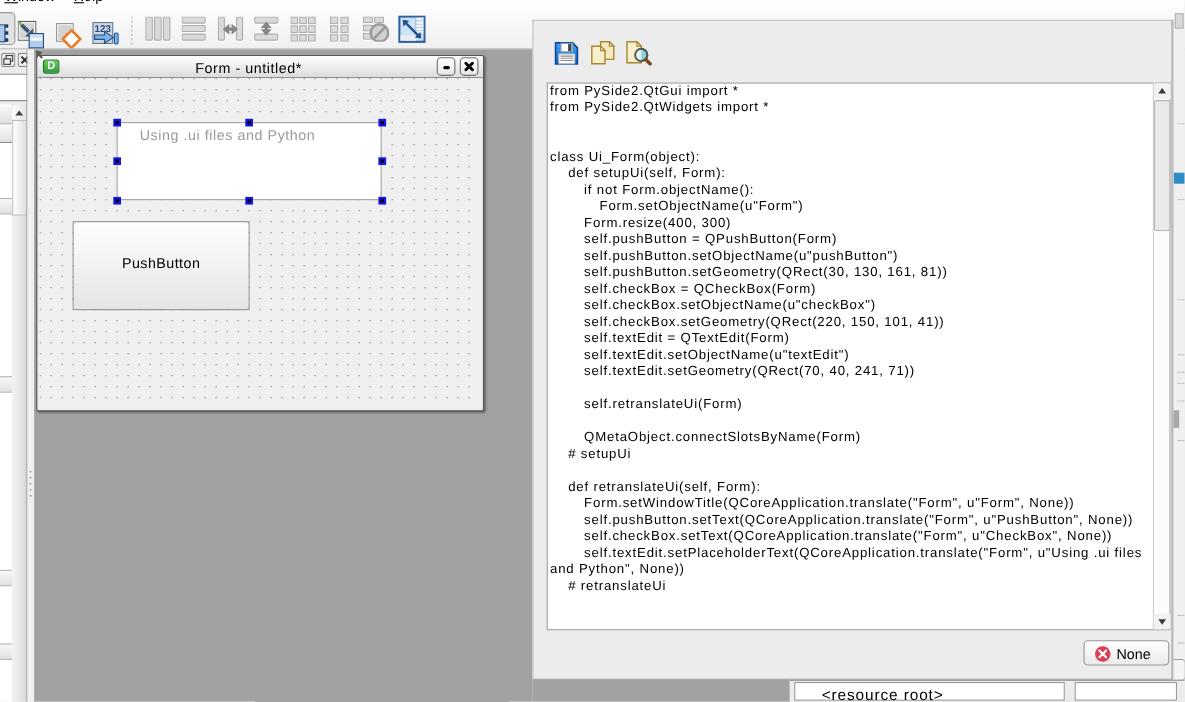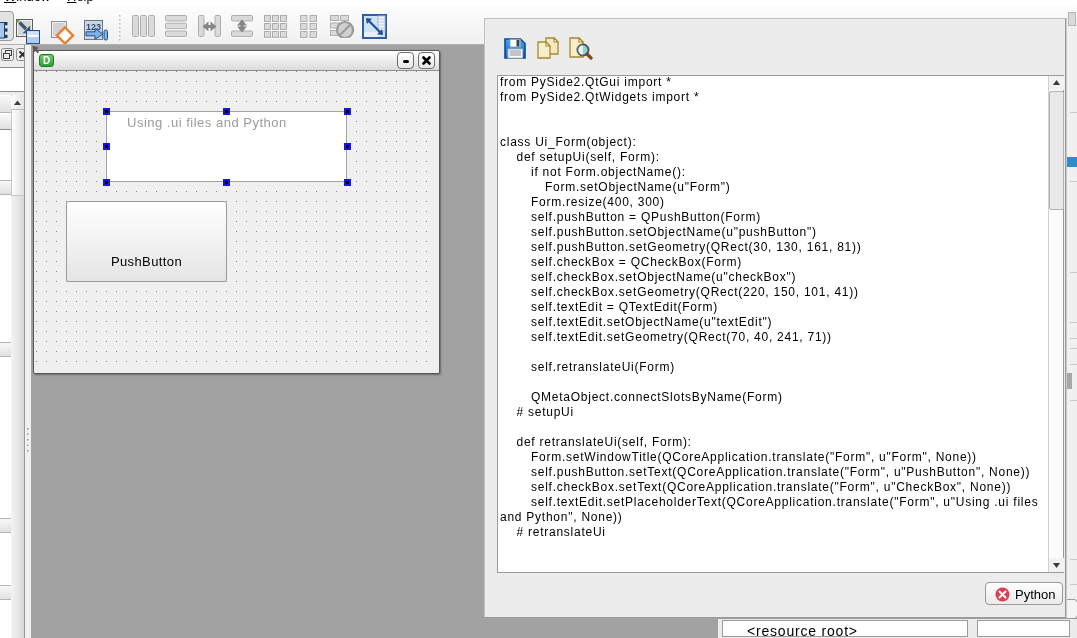--- a/index.html
+++ b/index.html
@@ -207,20 +207,21 @@
 
 <svg class="abs" style="left:32px;top:46px;z-index:50;" width="9" height="9" viewBox="0 0 12 12">
   <polygon points="1,0 8.5,2.5 5.5,4 9,8 7.5,9.5 4,5.5 2.5,8.5" fill="#5a5a5a" stroke="#3a3a3a" stroke-width="0.5"></polygon>
 </svg>
 
 <div id="formwin" class="abs" style="left:33px;top:50px;width:407px;height:324px;background:#efefef;border:1px solid #565656;border-radius:2px;box-shadow:1px 1px 2px rgba(0,0,0,0.35);">
 
   <div class="abs" style="left:0;top:0;width:405px;height:20px;background:linear-gradient(#ffffff,#dcdcdc);border-bottom:1px solid #8e8e8e;border-radius:2px 2px 0 0;">
 
     <div class="abs" style="left:5px;top:3px;width:15px;height:13px;background:linear-gradient(#6ecb5c,#2f9e3f);border:1px solid #1d7a2c;border-radius:3px;color:#fff;font-weight:bold;font-size:10px;text-align:center;line-height:11px;">D</div>
+    <div class="abs" style="left:21px;top:3px;width:342px;height:16px;text-align:center;font-size:13px;color:#000;letter-spacing:0.5px;">Form - untitled*</div>
 
     <div class="abs" style="left:363px;top:1px;width:17px;height:17px;background:linear-gradient(#ffffff,#e6e6e6);border:1px solid #6e6e6e;border-radius:4px;">
       <div class="abs" style="left:5px;top:7px;width:6px;height:3px;background:#000;border-radius:2px;"></div>
     </div>
 
     <div class="abs" style="left:384px;top:1px;width:17px;height:17px;background:linear-gradient(#ffffff,#e6e6e6);border:1px solid #6e6e6e;border-radius:4px;">
       <svg width="15" height="15" viewBox="0 0 15 15">
           <path d="M4.5 4.5 L10.5 10.5 M10.5 4.5 L4.5 10.5" stroke="#000" stroke-width="2.6" stroke-linecap="round"></path>
         </svg>
     </div>
@@ -228,21 +229,21 @@
 
   <div id="formgrid" class="abs" style="left:2px;top:20px;width:400px;height:300px;"><svg width="400" height="300">
         <path d="M0 0h1v1h-1zM10 0h1v1h-1zM20 0h1v1h-1zM30 0h1v1h-1zM40 0h1v1h-1zM50 0h1v1h-1zM60 0h1v1h-1zM70 0h1v1h-1zM80 0h1v1h-1zM90 0h1v1h-1zM100 0h1v1h-1zM110 0h1v1h-1zM120 0h1v1h-1zM130 0h1v1h-1zM140 0h1v1h-1zM150 0h1v1h-1zM160 0h1v1h-1zM170 0h1v1h-1zM180 0h1v1h-1zM190 0h1v1h-1zM200 0h1v1h-1zM210 0h1v1h-1zM220 0h1v1h-1zM230 0h1v1h-1zM240 0h1v1h-1zM250 0h1v1h-1zM260 0h1v1h-1zM270 0h1v1h-1zM280 0h1v1h-1zM290 0h1v1h-1zM300 0h1v1h-1zM310 0h1v1h-1zM320 0h1v1h-1zM330 0h1v1h-1zM340 0h1v1h-1zM350 0h1v1h-1zM360 0h1v1h-1zM370 0h1v1h-1zM380 0h1v1h-1zM390 0h1v1h-1zM0 10h1v1h-1zM10 10h1v1h-1zM20 10h1v1h-1zM30 10h1v1h-1zM40 10h1v1h-1zM50 10h1v1h-1zM60 10h1v1h-1zM70 10h1v1h-1zM80 10h1v1h-1zM90 10h1v1h-1zM100 10h1v1h-1zM110 10h1v1h-1zM120 10h1v1h-1zM130 10h1v1h-1zM140 10h1v1h-1zM150 10h1v1h-1zM160 10h1v1h-1zM170 10h1v1h-1zM180 10h1v1h-1zM190 10h1v1h-1zM200 10h1v1h-1zM210 10h1v1h-1zM220 10h1v1h-1zM230 10h1v1h-1zM240 10h1v1h-1zM250 10h1v1h-1zM260 10h1v1h-1zM270 10h1v1h-1zM280 10h1v1h-1zM290 10h1v1h-1zM300 10h1v1h-1zM310 10h1v1h-1zM320 10h1v1h-1zM330 10h1v1h-1zM340 10h1v1h-1zM350 10h1v1h-1zM360 10h1v1h-1zM370 10h1v1h-1zM380 10h1v1h-1zM390 10h1v1h-1zM0 20h1v1h-1zM10 20h1v1h-1zM20 20h1v1h-1zM30 20h1v1h-1zM40 20h1v1h-1zM50 20h1v1h-1zM60 20h1v1h-1zM70 20h1v1h-1zM80 20h1v1h-1zM90 20h1v1h-1zM100 20h1v1h-1zM110 20h1v1h-1zM120 20h1v1h-1zM130 20h1v1h-1zM140 20h1v1h-1zM150 20h1v1h-1zM160 20h1v1h-1zM170 20h1v1h-1zM180 20h1v1h-1zM190 20h1v1h-1zM200 20h1v1h-1zM210 20h1v1h-1zM220 20h1v1h-1zM230 20h1v1h-1zM240 20h1v1h-1zM250 20h1v1h-1zM260 20h1v1h-1zM270 20h1v1h-1zM280 20h1v1h-1zM290 20h1v1h-1zM300 20h1v1h-1zM310 20h1v1h-1zM320 20h1v1h-1zM330 20h1v1h-1zM340 20h1v1h-1zM350 20h1v1h-1zM360 20h1v1h-1zM370 20h1v1h-1zM380 20h1v1h-1zM390 20h1v1h-1zM0 30h1v1h-1zM10 30h1v1h-1zM20 30h1v1h-1zM30 30h1v1h-1zM40 30h1v1h-1zM50 30h1v1h-1zM60 30h1v1h-1zM70 30h1v1h-1zM80 30h1v1h-1zM90 30h1v1h-1zM100 30h1v1h-1zM110 30h1v1h-1zM120 30h1v1h-1zM130 30h1v1h-1zM140 30h1v1h-1zM150 30h1v1h-1zM160 30h1v1h-1zM170 30h1v1h-1zM180 30h1v1h-1zM190 30h1v1h-1zM200 30h1v1h-1zM210 30h1v1h-1zM220 30h1v1h-1zM230 30h1v1h-1zM240 30h1v1h-1zM250 30h1v1h-1zM260 30h1v1h-1zM270 30h1v1h-1zM280 30h1v1h-1zM290 30h1v1h-1zM300 30h1v1h-1zM310 30h1v1h-1zM320 30h1v1h-1zM330 30h1v1h-1zM340 30h1v1h-1zM350 30h1v1h-1zM360 30h1v1h-1zM370 30h1v1h-1zM380 30h1v1h-1zM390 30h1v1h-1zM0 40h1v1h-1zM10 40h1v1h-1zM20 40h1v1h-1zM30 40h1v1h-1zM40 40h1v1h-1zM50 40h1v1h-1zM60 40h1v1h-1zM70 40h1v1h-1zM80 40h1v1h-1zM90 40h1v1h-1zM100 40h1v1h-1zM110 40h1v1h-1zM120 40h1v1h-1zM130 40h1v1h-1zM140 40h1v1h-1zM150 40h1v1h-1zM160 40h1v1h-1zM170 40h1v1h-1zM180 40h1v1h-1zM190 40h1v1h-1zM200 40h1v1h-1zM210 40h1v1h-1zM220 40h1v1h-1zM230 40h1v1h-1zM240 40h1v1h-1zM250 40h1v1h-1zM260 40h1v1h-1zM270 40h1v1h-1zM280 40h1v1h-1zM290 40h1v1h-1zM300 40h1v1h-1zM310 40h1v1h-1zM320 40h1v1h-1zM330 40h1v1h-1zM340 40h1v1h-1zM350 40h1v1h-1zM360 40h1v1h-1zM370 40h1v1h-1zM380 40h1v1h-1zM390 40h1v1h-1zM0 50h1v1h-1zM10 50h1v1h-1zM20 50h1v1h-1zM30 50h1v1h-1zM40 50h1v1h-1zM50 50h1v1h-1zM60 50h1v1h-1zM70 50h1v1h-1zM80 50h1v1h-1zM90 50h1v1h-1zM100 50h1v1h-1zM110 50h1v1h-1zM120 50h1v1h-1zM130 50h1v1h-1zM140 50h1v1h-1zM150 50h1v1h-1zM160 50h1v1h-1zM170 50h1v1h-1zM180 50h1v1h-1zM190 50h1v1h-1zM200 50h1v1h-1zM210 50h1v1h-1zM220 50h1v1h-1zM230 50h1v1h-1zM240 50h1v1h-1zM250 50h1v1h-1zM260 50h1v1h-1zM270 50h1v1h-1zM280 50h1v1h-1zM290 50h1v1h-1zM300 50h1v1h-1zM310 50h1v1h-1zM320 50h1v1h-1zM330 50h1v1h-1zM340 50h1v1h-1zM350 50h1v1h-1zM360 50h1v1h-1zM370 50h1v1h-1zM380 50h1v1h-1zM390 50h1v1h-1zM0 60h1v1h-1zM10 60h1v1h-1zM20 60h1v1h-1zM30 60h1v1h-1zM40 60h1v1h-1zM50 60h1v1h-1zM60 60h1v1h-1zM70 60h1v1h-1zM80 60h1v1h-1zM90 60h1v1h-1zM100 60h1v1h-1zM110 60h1v1h-1zM120 60h1v1h-1zM130 60h1v1h-1zM140 60h1v1h-1zM150 60h1v1h-1zM160 60h1v1h-1zM170 60h1v1h-1zM180 60h1v1h-1zM190 60h1v1h-1zM200 60h1v1h-1zM210 60h1v1h-1zM220 60h1v1h-1zM230 60h1v1h-1zM240 60h1v1h-1zM250 60h1v1h-1zM260 60h1v1h-1zM270 60h1v1h-1zM280 60h1v1h-1zM290 60h1v1h-1zM300 60h1v1h-1zM310 60h1v1h-1zM320 60h1v1h-1zM330 60h1v1h-1zM340 60h1v1h-1zM350 60h1v1h-1zM360 60h1v1h-1zM370 60h1v1h-1zM380 60h1v1h-1zM390 60h1v1h-1zM0 70h1v1h-1zM10 70h1v1h-1zM20 70h1v1h-1zM30 70h1v1h-1zM40 70h1v1h-1zM50 70h1v1h-1zM60 70h1v1h-1zM70 70h1v1h-1zM80 70h1v1h-1zM90 70h1v1h-1zM100 70h1v1h-1zM110 70h1v1h-1zM120 70h1v1h-1zM130 70h1v1h-1zM140 70h1v1h-1zM150 70h1v1h-1zM160 70h1v1h-1zM170 70h1v1h-1zM180 70h1v1h-1zM190 70h1v1h-1zM200 70h1v1h-1zM210 70h1v1h-1zM220 70h1v1h-1zM230 70h1v1h-1zM240 70h1v1h-1zM250 70h1v1h-1zM260 70h1v1h-1zM270 70h1v1h-1zM280 70h1v1h-1zM290 70h1v1h-1zM300 70h1v1h-1zM310 70h1v1h-1zM320 70h1v1h-1zM330 70h1v1h-1zM340 70h1v1h-1zM350 70h1v1h-1zM360 70h1v1h-1zM370 70h1v1h-1zM380 70h1v1h-1zM390 70h1v1h-1zM0 80h1v1h-1zM10 80h1v1h-1zM20 80h1v1h-1zM30 80h1v1h-1zM40 80h1v1h-1zM50 80h1v1h-1zM60 80h1v1h-1zM70 80h1v1h-1zM80 80h1v1h-1zM90 80h1v1h-1zM100 80h1v1h-1zM110 80h1v1h-1zM120 80h1v1h-1zM130 80h1v1h-1zM140 80h1v1h-1zM150 80h1v1h-1zM160 80h1v1h-1zM170 80h1v1h-1zM180 80h1v1h-1zM190 80h1v1h-1zM200 80h1v1h-1zM210 80h1v1h-1zM220 80h1v1h-1zM230 80h1v1h-1zM240 80h1v1h-1zM250 80h1v1h-1zM260 80h1v1h-1zM270 80h1v1h-1zM280 80h1v1h-1zM290 80h1v1h-1zM300 80h1v1h-1zM310 80h1v1h-1zM320 80h1v1h-1zM330 80h1v1h-1zM340 80h1v1h-1zM350 80h1v1h-1zM360 80h1v1h-1zM370 80h1v1h-1zM380 80h1v1h-1zM390 80h1v1h-1zM0 90h1v1h-1zM10 90h1v1h-1zM20 90h1v1h-1zM30 90h1v1h-1zM40 90h1v1h-1zM50 90h1v1h-1zM60 90h1v1h-1zM70 90h1v1h-1zM80 90h1v1h-1zM90 90h1v1h-1zM100 90h1v1h-1zM110 90h1v1h-1zM120 90h1v1h-1zM130 90h1v1h-1zM140 90h1v1h-1zM150 90h1v1h-1zM160 90h1v1h-1zM170 90h1v1h-1zM180 90h1v1h-1zM190 90h1v1h-1zM200 90h1v1h-1zM210 90h1v1h-1zM220 90h1v1h-1zM230 90h1v1h-1zM240 90h1v1h-1zM250 90h1v1h-1zM260 90h1v1h-1zM270 90h1v1h-1zM280 90h1v1h-1zM290 90h1v1h-1zM300 90h1v1h-1zM310 90h1v1h-1zM320 90h1v1h-1zM330 90h1v1h-1zM340 90h1v1h-1zM350 90h1v1h-1zM360 90h1v1h-1zM370 90h1v1h-1zM380 90h1v1h-1zM390 90h1v1h-1zM0 100h1v1h-1zM10 100h1v1h-1zM20 100h1v1h-1zM30 100h1v1h-1zM40 100h1v1h-1zM50 100h1v1h-1zM60 100h1v1h-1zM70 100h1v1h-1zM80 100h1v1h-1zM90 100h1v1h-1zM100 100h1v1h-1zM110 100h1v1h-1zM120 100h1v1h-1zM130 100h1v1h-1zM140 100h1v1h-1zM150 100h1v1h-1zM160 100h1v1h-1zM170 100h1v1h-1zM180 100h1v1h-1zM190 100h1v1h-1zM200 100h1v1h-1zM210 100h1v1h-1zM220 100h1v1h-1zM230 100h1v1h-1zM240 100h1v1h-1zM250 100h1v1h-1zM260 100h1v1h-1zM270 100h1v1h-1zM280 100h1v1h-1zM290 100h1v1h-1zM300 100h1v1h-1zM310 100h1v1h-1zM320 100h1v1h-1zM330 100h1v1h-1zM340 100h1v1h-1zM350 100h1v1h-1zM360 100h1v1h-1zM370 100h1v1h-1zM380 100h1v1h-1zM390 100h1v1h-1zM0 110h1v1h-1zM10 110h1v1h-1zM20 110h1v1h-1zM30 110h1v1h-1zM40 110h1v1h-1zM50 110h1v1h-1zM60 110h1v1h-1zM70 110h1v1h-1zM80 110h1v1h-1zM90 110h1v1h-1zM100 110h1v1h-1zM110 110h1v1h-1zM120 110h1v1h-1zM130 110h1v1h-1zM140 110h1v1h-1zM150 110h1v1h-1zM160 110h1v1h-1zM170 110h1v1h-1zM180 110h1v1h-1zM190 110h1v1h-1zM200 110h1v1h-1zM210 110h1v1h-1zM220 110h1v1h-1zM230 110h1v1h-1zM240 110h1v1h-1zM250 110h1v1h-1zM260 110h1v1h-1zM270 110h1v1h-1zM280 110h1v1h-1zM290 110h1v1h-1zM300 110h1v1h-1zM310 110h1v1h-1zM320 110h1v1h-1zM330 110h1v1h-1zM340 110h1v1h-1zM350 110h1v1h-1zM360 110h1v1h-1zM370 110h1v1h-1zM380 110h1v1h-1zM390 110h1v1h-1zM0 120h1v1h-1zM10 120h1v1h-1zM20 120h1v1h-1zM30 120h1v1h-1zM40 120h1v1h-1zM50 120h1v1h-1zM60 120h1v1h-1zM70 120h1v1h-1zM80 120h1v1h-1zM90 120h1v1h-1zM100 120h1v1h-1zM110 120h1v1h-1zM120 120h1v1h-1zM130 120h1v1h-1zM140 120h1v1h-1zM150 120h1v1h-1zM160 120h1v1h-1zM170 120h1v1h-1zM180 120h1v1h-1zM190 120h1v1h-1zM200 120h1v1h-1zM210 120h1v1h-1zM220 120h1v1h-1zM230 120h1v1h-1zM240 120h1v1h-1zM250 120h1v1h-1zM260 120h1v1h-1zM270 120h1v1h-1zM280 120h1v1h-1zM290 120h1v1h-1zM300 120h1v1h-1zM310 120h1v1h-1zM320 120h1v1h-1zM330 120h1v1h-1zM340 120h1v1h-1zM350 120h1v1h-1zM360 120h1v1h-1zM370 120h1v1h-1zM380 120h1v1h-1zM390 120h1v1h-1zM0 130h1v1h-1zM10 130h1v1h-1zM20 130h1v1h-1zM30 130h1v1h-1zM40 130h1v1h-1zM50 130h1v1h-1zM60 130h1v1h-1zM70 130h1v1h-1zM80 130h1v1h-1zM90 130h1v1h-1zM100 130h1v1h-1zM110 130h1v1h-1zM120 130h1v1h-1zM130 130h1v1h-1zM140 130h1v1h-1zM150 130h1v1h-1zM160 130h1v1h-1zM170 130h1v1h-1zM180 130h1v1h-1zM190 130h1v1h-1zM200 130h1v1h-1zM210 130h1v1h-1zM220 130h1v1h-1zM230 130h1v1h-1zM240 130h1v1h-1zM250 130h1v1h-1zM260 130h1v1h-1zM270 130h1v1h-1zM280 130h1v1h-1zM290 130h1v1h-1zM300 130h1v1h-1zM310 130h1v1h-1zM320 130h1v1h-1zM330 130h1v1h-1zM340 130h1v1h-1zM350 130h1v1h-1zM360 130h1v1h-1zM370 130h1v1h-1zM380 130h1v1h-1zM390 130h1v1h-1zM0 140h1v1h-1zM10 140h1v1h-1zM20 140h1v1h-1zM30 140h1v1h-1zM40 140h1v1h-1zM50 140h1v1h-1zM60 140h1v1h-1zM70 140h1v1h-1zM80 140h1v1h-1zM90 140h1v1h-1zM100 140h1v1h-1zM110 140h1v1h-1zM120 140h1v1h-1zM130 140h1v1h-1zM140 140h1v1h-1zM150 140h1v1h-1zM160 140h1v1h-1zM170 140h1v1h-1zM180 140h1v1h-1zM190 140h1v1h-1zM200 140h1v1h-1zM210 140h1v1h-1zM220 140h1v1h-1zM230 140h1v1h-1zM240 140h1v1h-1zM250 140h1v1h-1zM260 140h1v1h-1zM270 140h1v1h-1zM280 140h1v1h-1zM290 140h1v1h-1zM300 140h1v1h-1zM310 140h1v1h-1zM320 140h1v1h-1zM330 140h1v1h-1zM340 140h1v1h-1zM350 140h1v1h-1zM360 140h1v1h-1zM370 140h1v1h-1zM380 140h1v1h-1zM390 140h1v1h-1zM0 150h1v1h-1zM10 150h1v1h-1zM20 150h1v1h-1zM30 150h1v1h-1zM40 150h1v1h-1zM50 150h1v1h-1zM60 150h1v1h-1zM70 150h1v1h-1zM80 150h1v1h-1zM90 150h1v1h-1zM100 150h1v1h-1zM110 150h1v1h-1zM120 150h1v1h-1zM130 150h1v1h-1zM140 150h1v1h-1zM150 150h1v1h-1zM160 150h1v1h-1zM170 150h1v1h-1zM180 150h1v1h-1zM190 150h1v1h-1zM200 150h1v1h-1zM210 150h1v1h-1zM220 150h1v1h-1zM230 150h1v1h-1zM240 150h1v1h-1zM250 150h1v1h-1zM260 150h1v1h-1zM270 150h1v1h-1zM280 150h1v1h-1zM290 150h1v1h-1zM300 150h1v1h-1zM310 150h1v1h-1zM320 150h1v1h-1zM330 150h1v1h-1zM340 150h1v1h-1zM350 150h1v1h-1zM360 150h1v1h-1zM370 150h1v1h-1zM380 150h1v1h-1zM390 150h1v1h-1zM0 160h1v1h-1zM10 160h1v1h-1zM20 160h1v1h-1zM30 160h1v1h-1zM40 160h1v1h-1zM50 160h1v1h-1zM60 160h1v1h-1zM70 160h1v1h-1zM80 160h1v1h-1zM90 160h1v1h-1zM100 160h1v1h-1zM110 160h1v1h-1zM120 160h1v1h-1zM130 160h1v1h-1zM140 160h1v1h-1zM150 160h1v1h-1zM160 160h1v1h-1zM170 160h1v1h-1zM180 160h1v1h-1zM190 160h1v1h-1zM200 160h1v1h-1zM210 160h1v1h-1zM220 160h1v1h-1zM230 160h1v1h-1zM240 160h1v1h-1zM250 160h1v1h-1zM260 160h1v1h-1zM270 160h1v1h-1zM280 160h1v1h-1zM290 160h1v1h-1zM300 160h1v1h-1zM310 160h1v1h-1zM320 160h1v1h-1zM330 160h1v1h-1zM340 160h1v1h-1zM350 160h1v1h-1zM360 160h1v1h-1zM370 160h1v1h-1zM380 160h1v1h-1zM390 160h1v1h-1zM0 170h1v1h-1zM10 170h1v1h-1zM20 170h1v1h-1zM30 170h1v1h-1zM40 170h1v1h-1zM50 170h1v1h-1zM60 170h1v1h-1zM70 170h1v1h-1zM80 170h1v1h-1zM90 170h1v1h-1zM100 170h1v1h-1zM110 170h1v1h-1zM120 170h1v1h-1zM130 170h1v1h-1zM140 170h1v1h-1zM150 170h1v1h-1zM160 170h1v1h-1zM170 170h1v1h-1zM180 170h1v1h-1zM190 170h1v1h-1zM200 170h1v1h-1zM210 170h1v1h-1zM220 170h1v1h-1zM230 170h1v1h-1zM240 170h1v1h-1zM250 170h1v1h-1zM260 170h1v1h-1zM270 170h1v1h-1zM280 170h1v1h-1zM290 170h1v1h-1zM300 170h1v1h-1zM310 170h1v1h-1zM320 170h1v1h-1zM330 170h1v1h-1zM340 170h1v1h-1zM350 170h1v1h-1zM360 170h1v1h-1zM370 170h1v1h-1zM380 170h1v1h-1zM390 170h1v1h-1zM0 180h1v1h-1zM10 180h1v1h-1zM20 180h1v1h-1zM30 180h1v1h-1zM40 180h1v1h-1zM50 180h1v1h-1zM60 180h1v1h-1zM70 180h1v1h-1zM80 180h1v1h-1zM90 180h1v1h-1zM100 180h1v1h-1zM110 180h1v1h-1zM120 180h1v1h-1zM130 180h1v1h-1zM140 180h1v1h-1zM150 180h1v1h-1zM160 180h1v1h-1zM170 180h1v1h-1zM180 180h1v1h-1zM190 180h1v1h-1zM200 180h1v1h-1zM210 180h1v1h-1zM220 180h1v1h-1zM230 180h1v1h-1zM240 180h1v1h-1zM250 180h1v1h-1zM260 180h1v1h-1zM270 180h1v1h-1zM280 180h1v1h-1zM290 180h1v1h-1zM300 180h1v1h-1zM310 180h1v1h-1zM320 180h1v1h-1zM330 180h1v1h-1zM340 180h1v1h-1zM350 180h1v1h-1zM360 180h1v1h-1zM370 180h1v1h-1zM380 180h1v1h-1zM390 180h1v1h-1zM0 190h1v1h-1zM10 190h1v1h-1zM20 190h1v1h-1zM30 190h1v1h-1zM40 190h1v1h-1zM50 190h1v1h-1zM60 190h1v1h-1zM70 190h1v1h-1zM80 190h1v1h-1zM90 190h1v1h-1zM100 190h1v1h-1zM110 190h1v1h-1zM120 190h1v1h-1zM130 190h1v1h-1zM140 190h1v1h-1zM150 190h1v1h-1zM160 190h1v1h-1zM170 190h1v1h-1zM180 190h1v1h-1zM190 190h1v1h-1zM200 190h1v1h-1zM210 190h1v1h-1zM220 190h1v1h-1zM230 190h1v1h-1zM240 190h1v1h-1zM250 190h1v1h-1zM260 190h1v1h-1zM270 190h1v1h-1zM280 190h1v1h-1zM290 190h1v1h-1zM300 190h1v1h-1zM310 190h1v1h-1zM320 190h1v1h-1zM330 190h1v1h-1zM340 190h1v1h-1zM350 190h1v1h-1zM360 190h1v1h-1zM370 190h1v1h-1zM380 190h1v1h-1zM390 190h1v1h-1zM0 200h1v1h-1zM10 200h1v1h-1zM20 200h1v1h-1zM30 200h1v1h-1zM40 200h1v1h-1zM50 200h1v1h-1zM60 200h1v1h-1zM70 200h1v1h-1zM80 200h1v1h-1zM90 200h1v1h-1zM100 200h1v1h-1zM110 200h1v1h-1zM120 200h1v1h-1zM130 200h1v1h-1zM140 200h1v1h-1zM150 200h1v1h-1zM160 200h1v1h-1zM170 200h1v1h-1zM180 200h1v1h-1zM190 200h1v1h-1zM200 200h1v1h-1zM210 200h1v1h-1zM220 200h1v1h-1zM230 200h1v1h-1zM240 200h1v1h-1zM250 200h1v1h-1zM260 200h1v1h-1zM270 200h1v1h-1zM280 200h1v1h-1zM290 200h1v1h-1zM300 200h1v1h-1zM310 200h1v1h-1zM320 200h1v1h-1zM330 200h1v1h-1zM340 200h1v1h-1zM350 200h1v1h-1zM360 200h1v1h-1zM370 200h1v1h-1zM380 200h1v1h-1zM390 200h1v1h-1zM0 210h1v1h-1zM10 210h1v1h-1zM20 210h1v1h-1zM30 210h1v1h-1zM40 210h1v1h-1zM50 210h1v1h-1zM60 210h1v1h-1zM70 210h1v1h-1zM80 210h1v1h-1zM90 210h1v1h-1zM100 210h1v1h-1zM110 210h1v1h-1zM120 210h1v1h-1zM130 210h1v1h-1zM140 210h1v1h-1zM150 210h1v1h-1zM160 210h1v1h-1zM170 210h1v1h-1zM180 210h1v1h-1zM190 210h1v1h-1zM200 210h1v1h-1zM210 210h1v1h-1zM220 210h1v1h-1zM230 210h1v1h-1zM240 210h1v1h-1zM250 210h1v1h-1zM260 210h1v1h-1zM270 210h1v1h-1zM280 210h1v1h-1zM290 210h1v1h-1zM300 210h1v1h-1zM310 210h1v1h-1zM320 210h1v1h-1zM330 210h1v1h-1zM340 210h1v1h-1zM350 210h1v1h-1zM360 210h1v1h-1zM370 210h1v1h-1zM380 210h1v1h-1zM390 210h1v1h-1zM0 220h1v1h-1zM10 220h1v1h-1zM20 220h1v1h-1zM30 220h1v1h-1zM40 220h1v1h-1zM50 220h1v1h-1zM60 220h1v1h-1zM70 220h1v1h-1zM80 220h1v1h-1zM90 220h1v1h-1zM100 220h1v1h-1zM110 220h1v1h-1zM120 220h1v1h-1zM130 220h1v1h-1zM140 220h1v1h-1zM150 220h1v1h-1zM160 220h1v1h-1zM170 220h1v1h-1zM180 220h1v1h-1zM190 220h1v1h-1zM200 220h1v1h-1zM210 220h1v1h-1zM220 220h1v1h-1zM230 220h1v1h-1zM240 220h1v1h-1zM250 220h1v1h-1zM260 220h1v1h-1zM270 220h1v1h-1zM280 220h1v1h-1zM290 220h1v1h-1zM300 220h1v1h-1zM310 220h1v1h-1zM320 220h1v1h-1zM330 220h1v1h-1zM340 220h1v1h-1zM350 220h1v1h-1zM360 220h1v1h-1zM370 220h1v1h-1zM380 220h1v1h-1zM390 220h1v1h-1zM0 230h1v1h-1zM10 230h1v1h-1zM20 230h1v1h-1zM30 230h1v1h-1zM40 230h1v1h-1zM50 230h1v1h-1zM60 230h1v1h-1zM70 230h1v1h-1zM80 230h1v1h-1zM90 230h1v1h-1zM100 230h1v1h-1zM110 230h1v1h-1zM120 230h1v1h-1zM130 230h1v1h-1zM140 230h1v1h-1zM150 230h1v1h-1zM160 230h1v1h-1zM170 230h1v1h-1zM180 230h1v1h-1zM190 230h1v1h-1zM200 230h1v1h-1zM210 230h1v1h-1zM220 230h1v1h-1zM230 230h1v1h-1zM240 230h1v1h-1zM250 230h1v1h-1zM260 230h1v1h-1zM270 230h1v1h-1zM280 230h1v1h-1zM290 230h1v1h-1zM300 230h1v1h-1zM310 230h1v1h-1zM320 230h1v1h-1zM330 230h1v1h-1zM340 230h1v1h-1zM350 230h1v1h-1zM360 230h1v1h-1zM370 230h1v1h-1zM380 230h1v1h-1zM390 230h1v1h-1zM0 240h1v1h-1zM10 240h1v1h-1zM20 240h1v1h-1zM30 240h1v1h-1zM40 240h1v1h-1zM50 240h1v1h-1zM60 240h1v1h-1zM70 240h1v1h-1zM80 240h1v1h-1zM90 240h1v1h-1zM100 240h1v1h-1zM110 240h1v1h-1zM120 240h1v1h-1zM130 240h1v1h-1zM140 240h1v1h-1zM150 240h1v1h-1zM160 240h1v1h-1zM170 240h1v1h-1zM180 240h1v1h-1zM190 240h1v1h-1zM200 240h1v1h-1zM210 240h1v1h-1zM220 240h1v1h-1zM230 240h1v1h-1zM240 240h1v1h-1zM250 240h1v1h-1zM260 240h1v1h-1zM270 240h1v1h-1zM280 240h1v1h-1zM290 240h1v1h-1zM300 240h1v1h-1zM310 240h1v1h-1zM320 240h1v1h-1zM330 240h1v1h-1zM340 240h1v1h-1zM350 240h1v1h-1zM360 240h1v1h-1zM370 240h1v1h-1zM380 240h1v1h-1zM390 240h1v1h-1zM0 250h1v1h-1zM10 250h1v1h-1zM20 250h1v1h-1zM30 250h1v1h-1zM40 250h1v1h-1zM50 250h1v1h-1zM60 250h1v1h-1zM70 250h1v1h-1zM80 250h1v1h-1zM90 250h1v1h-1zM100 250h1v1h-1zM110 250h1v1h-1zM120 250h1v1h-1zM130 250h1v1h-1zM140 250h1v1h-1zM150 250h1v1h-1zM160 250h1v1h-1zM170 250h1v1h-1zM180 250h1v1h-1zM190 250h1v1h-1zM200 250h1v1h-1zM210 250h1v1h-1zM220 250h1v1h-1zM230 250h1v1h-1zM240 250h1v1h-1zM250 250h1v1h-1zM260 250h1v1h-1zM270 250h1v1h-1zM280 250h1v1h-1zM290 250h1v1h-1zM300 250h1v1h-1zM310 250h1v1h-1zM320 250h1v1h-1zM330 250h1v1h-1zM340 250h1v1h-1zM350 250h1v1h-1zM360 250h1v1h-1zM370 250h1v1h-1zM380 250h1v1h-1zM390 250h1v1h-1zM0 260h1v1h-1zM10 260h1v1h-1zM20 260h1v1h-1zM30 260h1v1h-1zM40 260h1v1h-1zM50 260h1v1h-1zM60 260h1v1h-1zM70 260h1v1h-1zM80 260h1v1h-1zM90 260h1v1h-1zM100 260h1v1h-1zM110 260h1v1h-1zM120 260h1v1h-1zM130 260h1v1h-1zM140 260h1v1h-1zM150 260h1v1h-1zM160 260h1v1h-1zM170 260h1v1h-1zM180 260h1v1h-1zM190 260h1v1h-1zM200 260h1v1h-1zM210 260h1v1h-1zM220 260h1v1h-1zM230 260h1v1h-1zM240 260h1v1h-1zM250 260h1v1h-1zM260 260h1v1h-1zM270 260h1v1h-1zM280 260h1v1h-1zM290 260h1v1h-1zM300 260h1v1h-1zM310 260h1v1h-1zM320 260h1v1h-1zM330 260h1v1h-1zM340 260h1v1h-1zM350 260h1v1h-1zM360 260h1v1h-1zM370 260h1v1h-1zM380 260h1v1h-1zM390 260h1v1h-1zM0 270h1v1h-1zM10 270h1v1h-1zM20 270h1v1h-1zM30 270h1v1h-1zM40 270h1v1h-1zM50 270h1v1h-1zM60 270h1v1h-1zM70 270h1v1h-1zM80 270h1v1h-1zM90 270h1v1h-1zM100 270h1v1h-1zM110 270h1v1h-1zM120 270h1v1h-1zM130 270h1v1h-1zM140 270h1v1h-1zM150 270h1v1h-1zM160 270h1v1h-1zM170 270h1v1h-1zM180 270h1v1h-1zM190 270h1v1h-1zM200 270h1v1h-1zM210 270h1v1h-1zM220 270h1v1h-1zM230 270h1v1h-1zM240 270h1v1h-1zM250 270h1v1h-1zM260 270h1v1h-1zM270 270h1v1h-1zM280 270h1v1h-1zM290 270h1v1h-1zM300 270h1v1h-1zM310 270h1v1h-1zM320 270h1v1h-1zM330 270h1v1h-1zM340 270h1v1h-1zM350 270h1v1h-1zM360 270h1v1h-1zM370 270h1v1h-1zM380 270h1v1h-1zM390 270h1v1h-1zM0 280h1v1h-1zM10 280h1v1h-1zM20 280h1v1h-1zM30 280h1v1h-1zM40 280h1v1h-1zM50 280h1v1h-1zM60 280h1v1h-1zM70 280h1v1h-1zM80 280h1v1h-1zM90 280h1v1h-1zM100 280h1v1h-1zM110 280h1v1h-1zM120 280h1v1h-1zM130 280h1v1h-1zM140 280h1v1h-1zM150 280h1v1h-1zM160 280h1v1h-1zM170 280h1v1h-1zM180 280h1v1h-1zM190 280h1v1h-1zM200 280h1v1h-1zM210 280h1v1h-1zM220 280h1v1h-1zM230 280h1v1h-1zM240 280h1v1h-1zM250 280h1v1h-1zM260 280h1v1h-1zM270 280h1v1h-1zM280 280h1v1h-1zM290 280h1v1h-1zM300 280h1v1h-1zM310 280h1v1h-1zM320 280h1v1h-1zM330 280h1v1h-1zM340 280h1v1h-1zM350 280h1v1h-1zM360 280h1v1h-1zM370 280h1v1h-1zM380 280h1v1h-1zM390 280h1v1h-1zM0 290h1v1h-1zM10 290h1v1h-1zM20 290h1v1h-1zM30 290h1v1h-1zM40 290h1v1h-1zM50 290h1v1h-1zM60 290h1v1h-1zM70 290h1v1h-1zM80 290h1v1h-1zM90 290h1v1h-1zM100 290h1v1h-1zM110 290h1v1h-1zM120 290h1v1h-1zM130 290h1v1h-1zM140 290h1v1h-1zM150 290h1v1h-1zM160 290h1v1h-1zM170 290h1v1h-1zM180 290h1v1h-1zM190 290h1v1h-1zM200 290h1v1h-1zM210 290h1v1h-1zM220 290h1v1h-1zM230 290h1v1h-1zM240 290h1v1h-1zM250 290h1v1h-1zM260 290h1v1h-1zM270 290h1v1h-1zM280 290h1v1h-1zM290 290h1v1h-1zM300 290h1v1h-1zM310 290h1v1h-1zM320 290h1v1h-1zM330 290h1v1h-1zM340 290h1v1h-1zM350 290h1v1h-1zM360 290h1v1h-1zM370 290h1v1h-1zM380 290h1v1h-1zM390 290h1v1h-1z" fill="#8a8a8a"></path>
       </svg></div>
 
   <div class="abs" style="left:72px;top:60px;width:241px;height:71px;background:#ffffff;border:1px solid #a2a2a2;">
     <div class="abs" style="left:20px;top:3px;font-size:13px;color:#9b9b9b;letter-spacing:0.5px;">Using .ui files and Python</div>
   </div>
 
   <div class="abs" style="left:32px;top:150px;width:161px;height:81px;background:linear-gradient(#fefefe,#e5e5e5);border:1px solid #9b9b9b;border-radius:3px;text-align:center;">
-    <div style="margin-top:52px;font-size:13px;color:#000;letter-spacing:0.4px;">PushButton</div>
+    <div style="margin-top:30px;font-size:13px;color:#000;letter-spacing:0.4px;">PushButton</div>
   </div>
 
 
   <div id="handles">
       <div class="abs" style="width: 7px; height: 7px; background: rgb(20, 20, 230); left: 68.5px; top: 56.5px;">
         <div class="abs" style="left: 2px; top: 2px; width: 3px; height: 3px; background: rgb(0, 0, 0);"></div>
       </div>
       <div class="abs" style="width: 7px; height: 7px; background: rgb(20, 20, 230); left: 189px; top: 56.5px;">
         <div class="abs" style="left: 2px; top: 2px; width: 3px; height: 3px; background: rgb(0, 0, 0);"></div>
       </div>
@@ -312,21 +313,21 @@
           </svg>
       </div>
     </div>
   </div>
 
   <div class="abs" style="left:500px;top:563px;width:78px;height:23px;background:linear-gradient(#fefefe,#ebebeb);border:1px solid #999;border-radius:4px;">
     <svg class="abs" style="left:9px;top:4px;" width="15" height="15" viewBox="0 0 15 15">
       <circle cx="7.5" cy="7.5" r="7" fill="#dc3d52"></circle>
       <path d="M4.5 4.5 L10.5 10.5 M10.5 4.5 L4.5 10.5" stroke="#fff" stroke-width="2" stroke-linecap="round"></path>
     </svg>
-    <div class="abs" style="left:29px;top:4px;font-size:13px;color:#000;">Python</div>
+    <div class="abs" style="left:29px;top:4px;font-size:13px;color:#000;">None</div>
   </div>
 </div>
 
 <div class="abs" style="left:718px;top:618px;width:359px;height:20px;background:#ececec;border-top:1px solid #9a9a9a;">
   <div class="abs" style="left:4px;top:1px;width:246px;height:17px;background:#fff;border:1px solid #9a9a9a;">
     <div class="abs" style="left:24px;top:2px;font-size:14px;color:#000;letter-spacing:0.8px;">&lt;resource root&gt;</div>
   </div>
   <div class="abs" style="left:259px;top:1px;width:93px;height:17px;background:#fff;border:1px solid #9a9a9a;"></div>
 </div>
 

